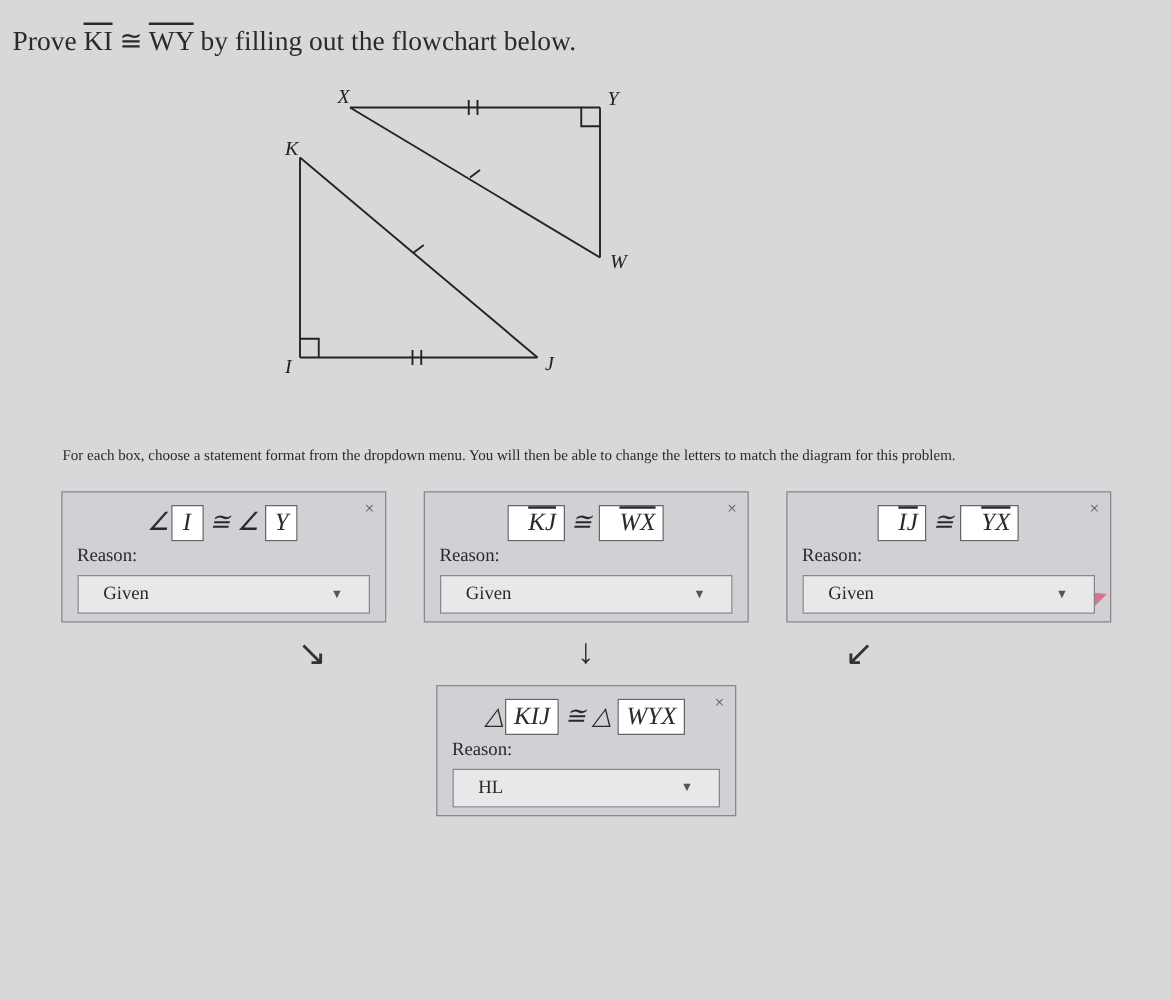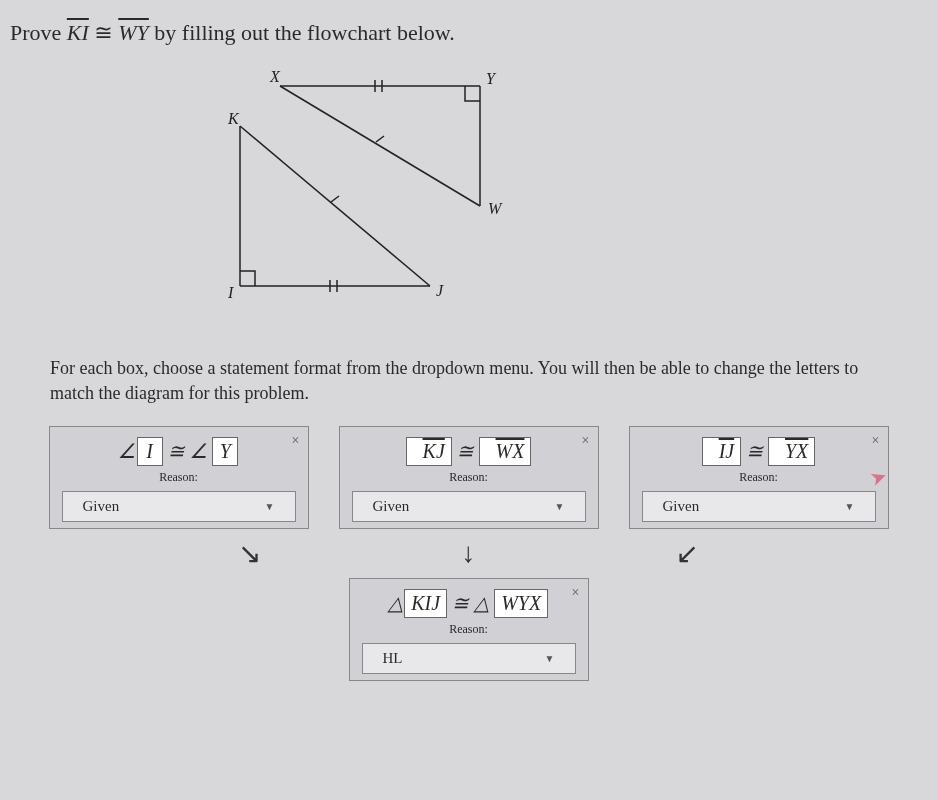--- a/index.html
+++ b/index.html
@@ -11,30 +11,29 @@
     height: 800px;
     padding: 20px 10px;
     color: #2a2a2a;
   }
   .prompt {
     font-size: 22px;
     margin-bottom: 10px;
   }
   .overline {
     text-decoration: overline;
-    font-style: italic;
   }
   .diagram-area {
     width: 400px;
     height: 260px;
     margin: 20px auto 30px 180px;
     position: relative;
   }
   .instructions {
-    font-size: 18px;
+    font-size: 12px;
     margin: 30px 40px 20px 40px;
     line-height: 1.4;
   }
   .flowchart {
     display: flex;
     justify-content: center;
     gap: 30px;
     margin-top: 10px;
     position: relative;
   }
@@ -64,22 +63,21 @@
     border: 1px solid #666;
     background: #fff;
     padding: 2px 6px;
     font-style: italic;
     min-width: 26px;
     text-align: center;
     margin: 0 1px;
   }
   .boxletter.ov { text-decoration: overline; padding-left: 16px; }
   .reason-label {
-    text-align: center;
-    font-size: 12px;
+    font-size: 15px;
     margin-bottom: 6px;
   }
   .reason-select {
     border: 1px solid #888;
     background: #e8e8ea;
     font-size: 15px;
     padding: 6px 20px;
     display: flex;
     justify-content: space-between;
     align-items: center;

